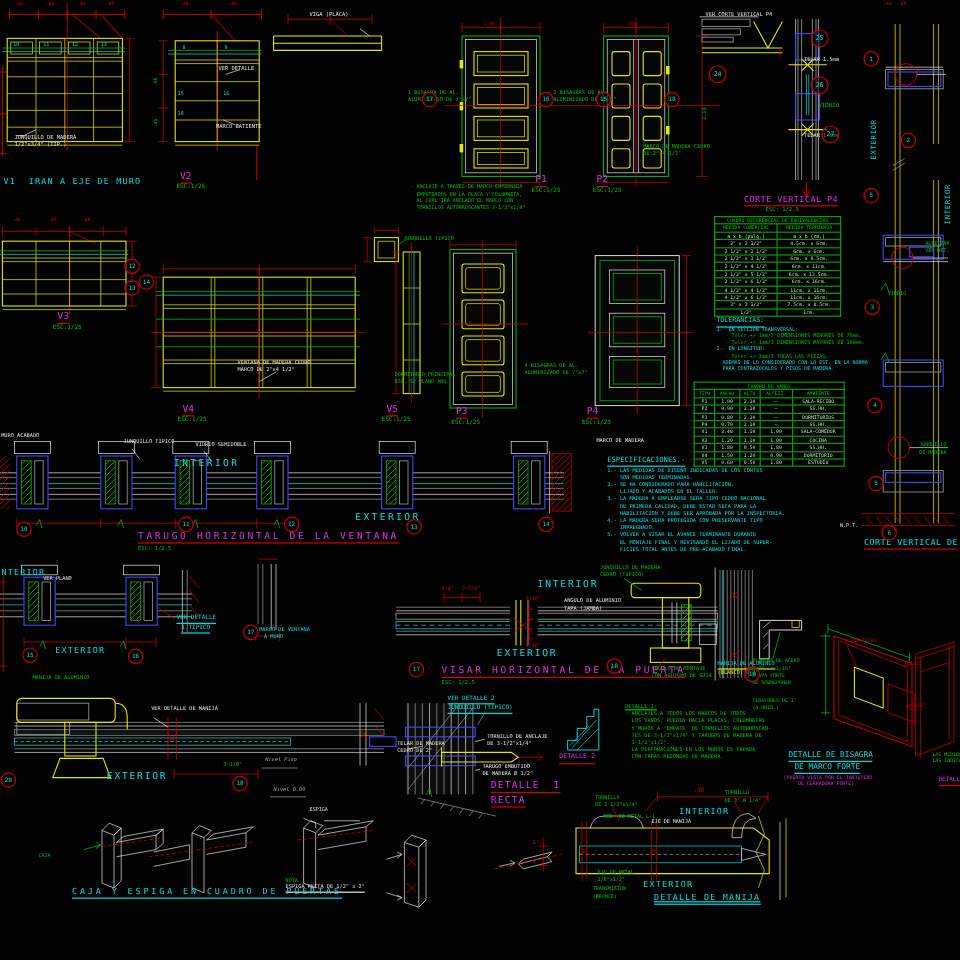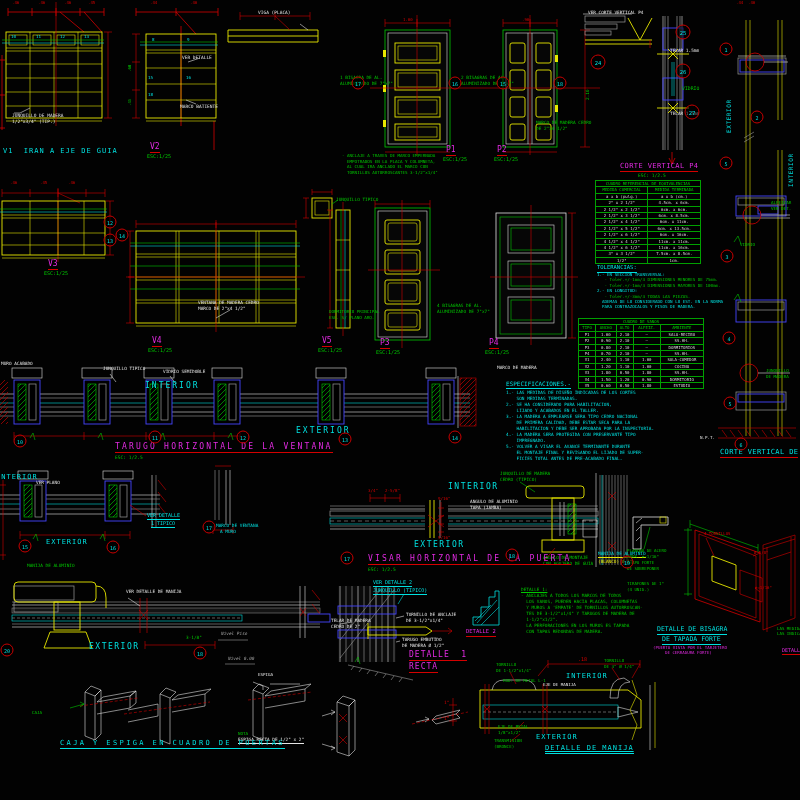--- a/index.html
+++ b/index.html
@@ -398,21 +398,21 @@
   <path class="sw thin" d="M650,685 V750"></path>
   <path class="sr thin" d="M449,705 H457 M449,721 H457 M453,698 V726 M510,672 L516,684 M612,668 L620,680 M516,730 L524,722 M510,742 L520,734"></path>
 </g>
 
 <g>
   <path class="sr thin" d="M763,545 L795,535 M763,549 L795,539 M763,545 V630 M767,547 V632 M795,535 V618 M791,537 V616 M763,630 L795,618 M767,560 L791,552"></path>
 </g>
 </svg>
 
 <div id="labels-layer">
-      <span class="lbl cy" style="left: 3px; top: 148px; font-size: 7px; letter-spacing: 1px;">V1  IRAN A EJE DE GUIA</span>
+      <span class="lbl cy" style="left: 3px; top: 148px; font-size: 7px; letter-spacing: 1px;">V1  IRAN A EJE DE MURO</span>
       <span class="lbl rd" style="left: 12px; top: 1px; font-size: 4px;">.46</span>
       <span class="lbl rd" style="left: 38px; top: 1px; font-size: 4px;">.46</span>
       <span class="lbl rd" style="left: 64px; top: 1px; font-size: 4px;">.46</span>
       <span class="lbl rd" style="left: 88px; top: 1px; font-size: 4px;">.45</span>
       <span class="lbl cy" style="left: 11px; top: 35px; font-size: 4.2px;">10</span>
       <span class="lbl cy" style="left: 36px; top: 35px; font-size: 4.2px;">11</span>
       <span class="lbl cy" style="left: 60px; top: 35px; font-size: 4.2px;">12</span>
       <span class="lbl cy" style="left: 84px; top: 35px; font-size: 4.2px;">13</span>
       <span class="lbl wh" style="left: 12px; top: 114px; font-size: 4.5px;">JUNQUILLO DE MADERA</span>
       <span class="lbl wh" style="left: 12px; top: 120px; font-size: 4.5px;">1/2"x3/4" (TIP.)</span>
@@ -530,21 +530,21 @@
       <span class="lbl gr" style="left: 627px; top: 549px; font-size: 4.1px;">PLANCHA DE ACERO</span>
       <span class="lbl gr" style="left: 627px; top: 555px; font-size: 4.1px;">INOX. e=1/16"</span>
       <span class="lbl gr" style="left: 627px; top: 561px; font-size: 4.1px;">CHAPA FORTE</span>
       <span class="lbl gr" style="left: 627px; top: 567px; font-size: 4.1px;">DE SOBREPONER</span>
       <span class="lbl gr" style="left: 627px; top: 582px; font-size: 4.1px;">TIRAFONES DE 1"</span>
       <span class="lbl gr" style="left: 627px; top: 588px; font-size: 4.1px;">(4 UNID.)</span>
       <span class="lbl rd" style="left: 704px; top: 532px; font-size: 4px;">4 TORNILLOS</span>
       <span class="lbl rd" style="left: 754px; top: 551px; font-size: 4px;">Ø 5/8"</span>
       <span class="lbl rd" style="left: 755px; top: 586px; font-size: 4px;">e=1/16"</span>
       <span class="lbl cy" style="left: 657px; top: 626px; font-size: 6.5px; border-bottom: 1px solid rgb(0, 224, 224); padding-bottom: 1px;">DETALLE DE BISAGRA</span>
-      <span class="lbl cy" style="left: 662px; top: 636px; font-size: 6.5px; border-bottom: 1px solid rgb(0, 224, 224); padding-bottom: 1px;">DE TAPADA FORTE</span>
+      <span class="lbl cy" style="left: 662px; top: 636px; font-size: 6.5px; border-bottom: 1px solid rgb(0, 224, 224); padding-bottom: 1px;">DE MARCO FORTE</span>
       <span class="lbl mg" style="left: 653px; top: 646px; font-size: 4.1px;">(PUERTA VISTA POR EL TARJETERO</span>
       <span class="lbl mg" style="left: 665px; top: 651px; font-size: 4.1px;">DE CERRADURA FORTE)</span>
       <span class="lbl gr" style="left: 32px; top: 711px; font-size: 4.2px;">CAJA</span>
       <span class="lbl wh" style="left: 258px; top: 673px; font-size: 4.2px;">ESPIGA</span>
       <span class="lbl gr" style="left: 238px; top: 732px; font-size: 4.2px;">NOTA</span>
       <span class="lbl wh" style="left: 238px; top: 738px; font-size: 4.4px; border-bottom: 1px solid rgb(230, 230, 230); padding-bottom: 1px;">ESPIGA RECTA DE 1/2" x 2"</span>
       <span class="lbl cy" style="left: 60px; top: 740px; font-size: 7px; letter-spacing: 2.4px; border-bottom: 1px solid rgb(0, 224, 224); padding-bottom: 1px;">CAJA Y ESPIGA EN CUADRO DE PUERTAS</span>
       <span class="lbl rd" style="left: 578px; top: 657px; font-size: 5px;">.18</span>
       <span class="lbl gr" style="left: 496px; top: 663px; font-size: 4.2px;">TORNILLO</span>
       <span class="lbl gr" style="left: 496px; top: 669px; font-size: 4.2px;">DE 1-1/2"x1/4"</span>

